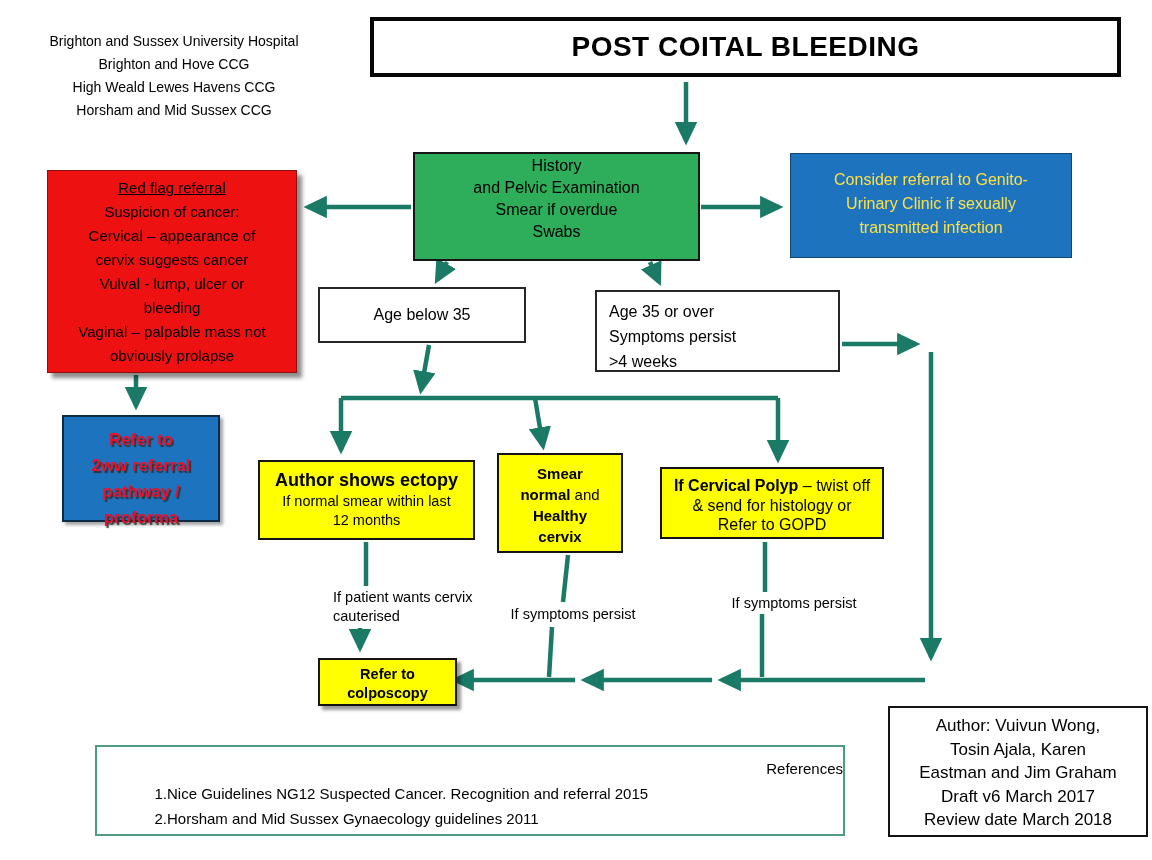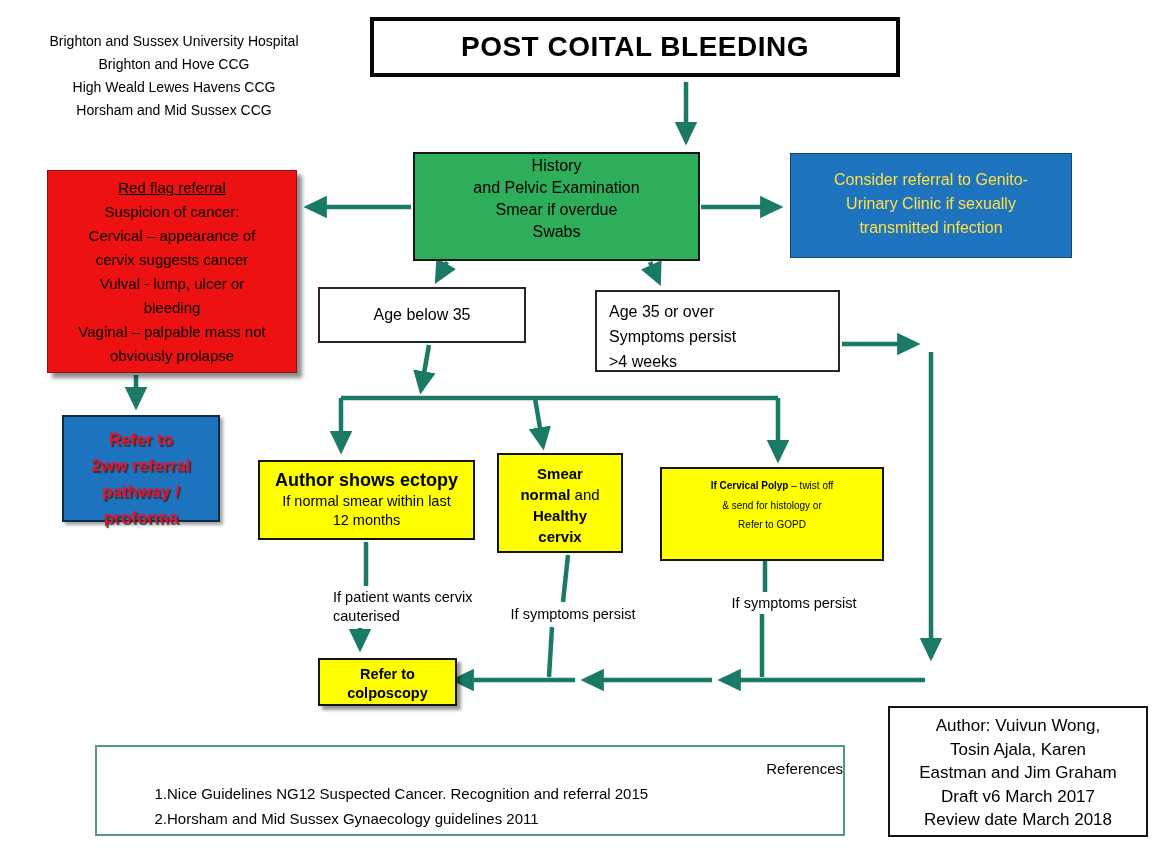--- a/index.html
+++ b/index.html
@@ -5,21 +5,21 @@
   html,body{margin:0;padding:0;background:#ffffff;}
   #canvas{position:relative;width:1152px;height:860px;background:#ffffff;overflow:hidden;
           font-family:"Liberation Sans", sans-serif;color:#000;}
   .box{position:absolute;box-sizing:border-box;}
   .pre{white-space:pre-line;}
   .center{text-align:center;}
   #arrows{position:absolute;left:0;top:0;width:1152px;height:860px;pointer-events:none;}
 
   .corner-text{left:6px;top:30px;width:336px;font-size:14px;line-height:23px;text-align:center;}
 
-  .title-box{left:370px;top:17px;width:530px;height:60px;background:#fff;border:4px solid #070707;
+  .title-box{left:370px;top:17px;width:751px;height:60px;background:#fff;border:4px solid #070707;
              display:flex;align-items:center;justify-content:center;}
   .title-box .t{font-size:28px;font-weight:700;letter-spacing:.5px;}
 
   .history-box{left:413px;top:152px;width:287px;height:109px;background:#2EAD5B;border:2px solid #161616;
                font-size:16px;line-height:22px;padding-top:1px;}
   .gum-box{left:790px;top:153px;width:282px;height:105px;background:#1E73BE;border:1px solid #14456f;
            font-size:16px;line-height:24px;padding:14px 10px 0 10px;color:#fde047;}
   .red-box{left:47px;top:170px;width:250px;height:203px;background:#EE1111;border:1px solid #8a0f0f;
            box-shadow:5px 5px 4px rgba(0,0,0,.45);font-size:15px;line-height:24px;padding:5px 6px 0 6px;}
   .red-box .u{text-decoration:underline;}
@@ -33,21 +33,21 @@
            box-shadow:3px 3px 3px rgba(0,0,0,.35);
            font-size:17px;font-weight:700;line-height:26px;padding-top:10px;color:#E8112D;
            text-shadow:1.6px 1.6px 1px rgba(45,45,45,.9);}
 
   .yellow{background:#FFFF00;border:2px solid #141414;}
   .ectopy-box{left:258px;top:460px;width:217px;height:80px;padding-top:6px;}
   .ectopy-box .h{font-size:18px;font-weight:700;line-height:24px;}
   .ectopy-box .s{font-size:14.5px;line-height:19px;}
   .smear-box{left:497px;top:453px;width:126px;height:100px;padding-top:8px;font-size:15px;line-height:21px;}
   .smear-box b{font-weight:700;}
-  .polyp-box{left:660px;top:467px;width:224px;height:94px;padding-top:7px;font-size:10px;line-height:19.5px;}
+  .polyp-box{left:660px;top:467px;width:224px;height:72px;padding-top:7px;font-size:16px;line-height:19.5px;}
   .colpo-box{left:318px;top:658px;width:139px;height:48px;padding-top:5px;font-size:14.5px;font-weight:700;
              line-height:19px;box-shadow:4px 4px 3px rgba(0,0,0,.4);}
 
   .lbl{font-size:14.5px;line-height:19px;}
   .lbl-cauterised{left:333px;top:588px;width:175px;text-align:left;}
   .lbl-persist-mid{left:473px;top:605px;width:200px;}
   .lbl-persist-right{left:694px;top:594px;width:200px;}
 
   .author-box{left:888px;top:706px;width:260px;height:131px;background:#fff;border:2px solid #141414;
               font-size:17px;line-height:23.5px;padding-top:6px;}

